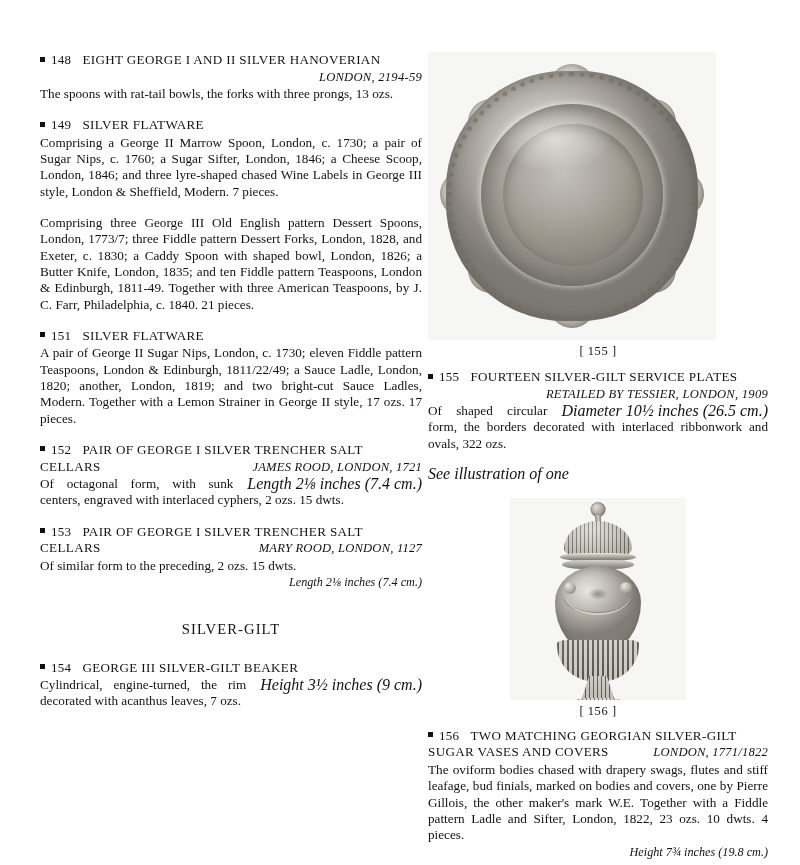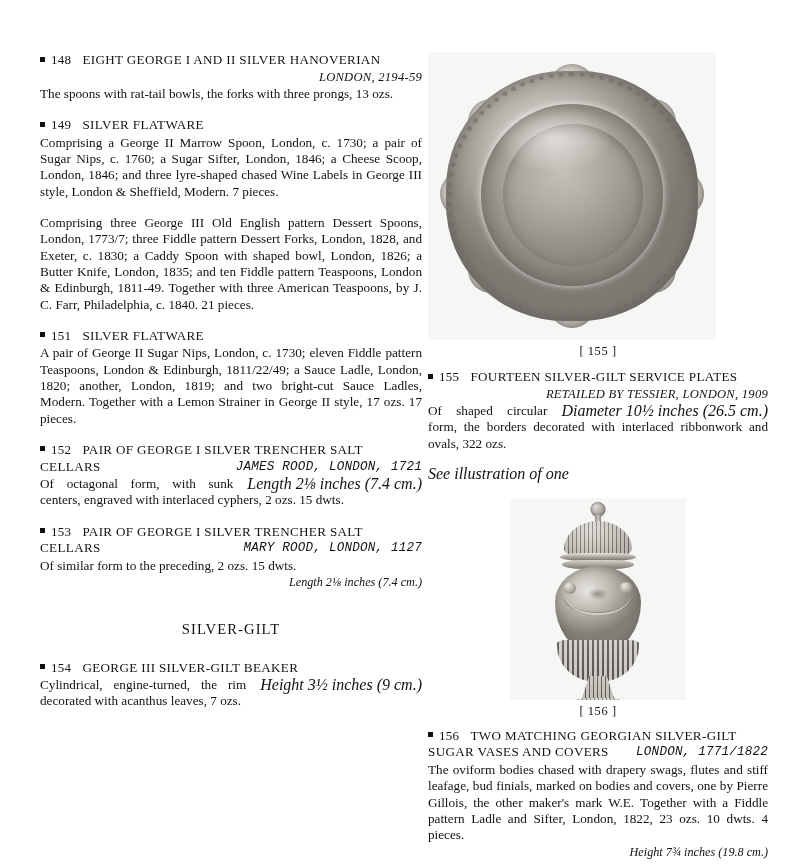--- a/index.html
+++ b/index.html
@@ -43,21 +43,20 @@
     letter-spacing: .35px;
     margin-left: 11px;
   }
   .lot-name.cont { margin-left: 0; }
   .lot-title-row { display: block; white-space: nowrap; }
   .lot-title-row .right {
     float: right;
     font-style: italic;
     font-size: 12.6px;
     letter-spacing: .2px;
-    font-family: Liberation Mono, monospace;
   }
   .maker {
     display: block;
     text-align: right;
     font-style: italic;
     font-size: 12.6px;
     letter-spacing: .25px;
     line-height: 16.4px;
   }
   .desc {

